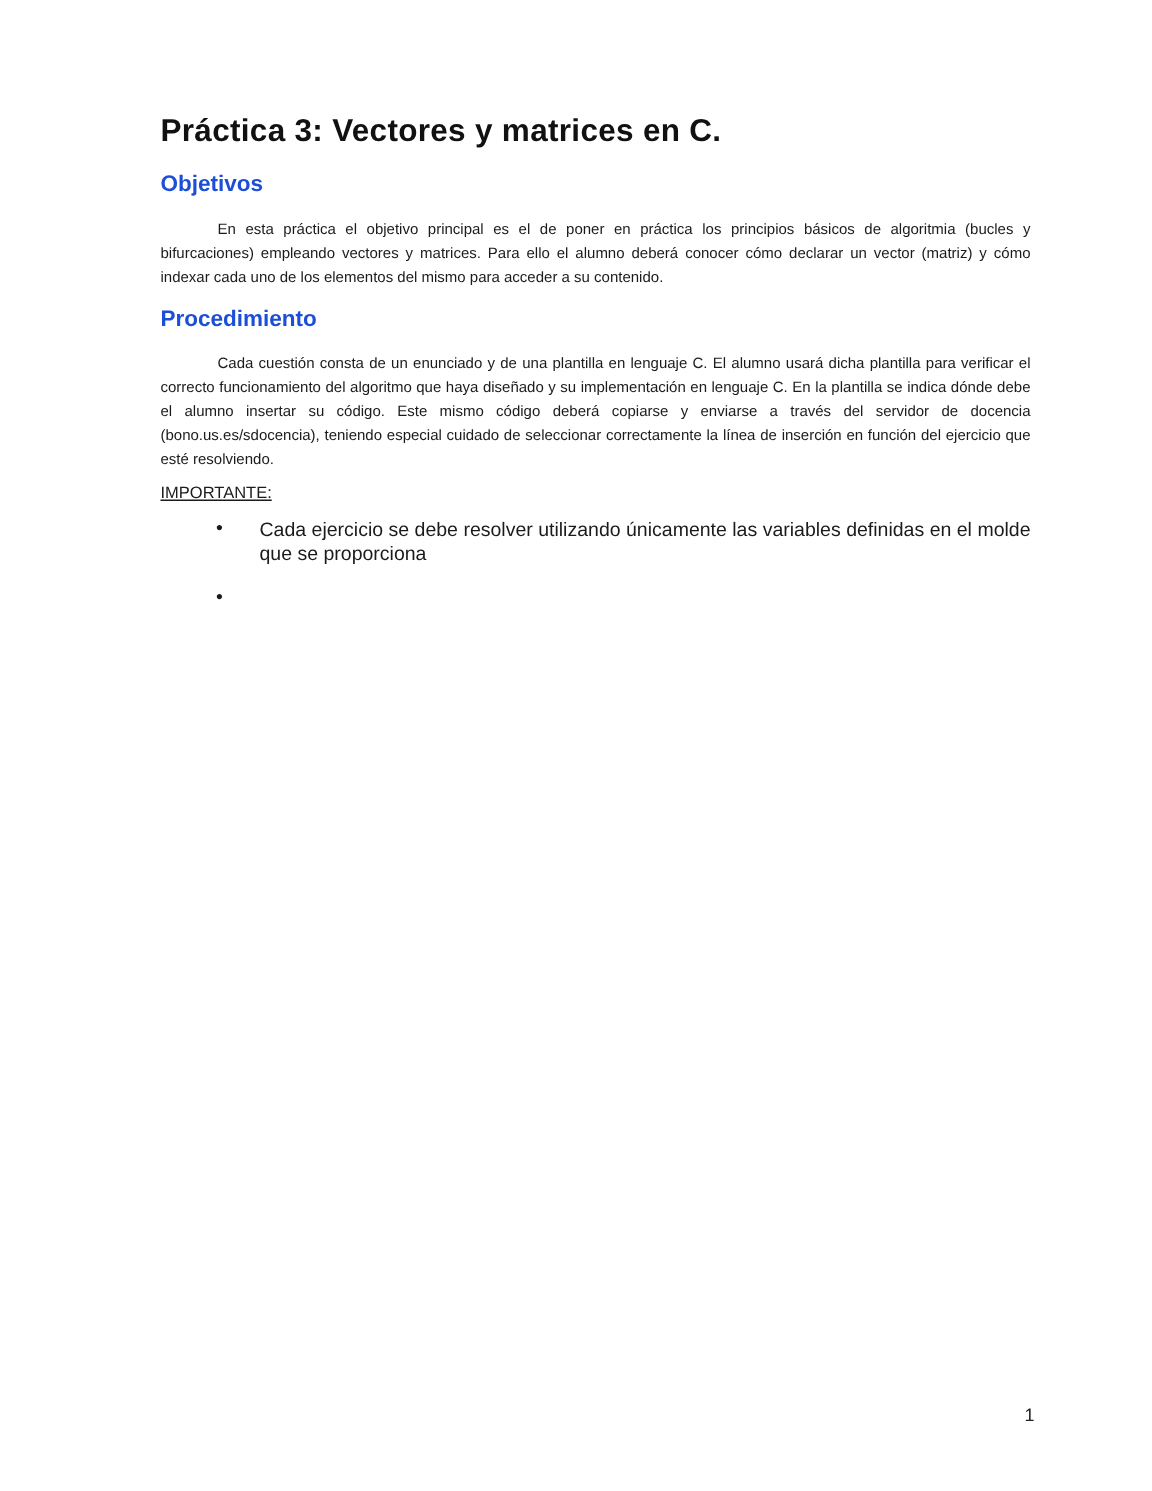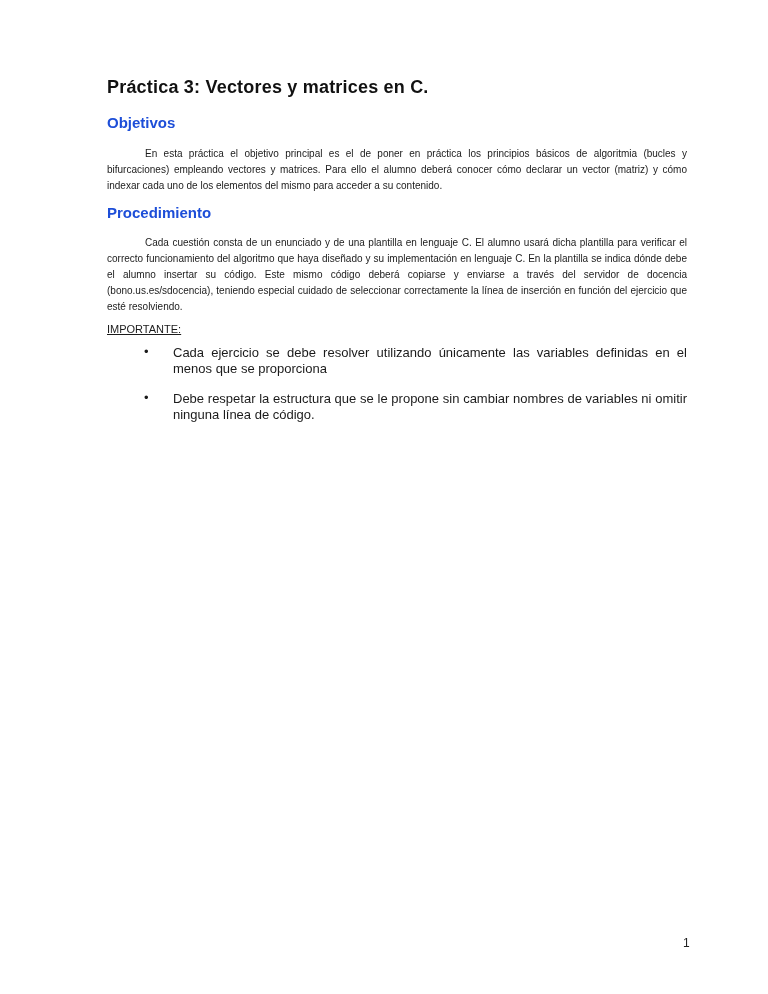--- a/index.html
+++ b/index.html
@@ -17,21 +17,21 @@
     inset: 0;
     background: #ffffff;
   }
   .content {
     position: absolute;
     left: 107px;
     top: 73px;
     width: 580px;
   }
   .doc-title {
-    font-size: 18px;
+    font-size: 21px;
     font-weight: bold;
     line-height: 29px;
     color: #111111;
     letter-spacing: 0.2px;
   }
   h2.section-heading {
     font-size: 15px;
     font-weight: bold;
     line-height: 18px;
     color: #1d4ed8;
@@ -98,24 +98,23 @@
 
     <h2 class="section-heading h-procedimiento">Procedimiento</h2>
 
     <p class="body-par p-procedimiento">Cada cuestión consta de un enunciado y de una plantilla en lenguaje C. El alumno usará dicha plantilla para verificar el correcto funcionamiento del algoritmo que haya diseñado y su implementación en lenguaje C. En la plantilla se indica dónde debe el alumno insertar su código. Este mismo código deberá copiarse y enviarse a través del servidor de docencia (bono.us.es/sdocencia), teniendo especial cuidado de seleccionar correctamente la línea de inserción en función del ejercicio que esté resolviendo.</p>
 
     <span class="importante-label">IMPORTANTE:</span>
 
     <ul class="bullet-list">
       <li class="bullet-item">
         <span class="bullet-dot">•</span>
-        <span>Cada ejercicio se debe resolver utilizando únicamente las variables definidas en el menos que se proporciona</span>
+        <span>Cada ejercicio se debe resolver utilizando únicamente las variables definidas en el molde que se proporciona</span>
       </li>
       <li class="bullet-item">
         <span class="bullet-dot">•</span>
-        <span>Debe respetar la estructura que se le propone sin cambiar nombres de variables ni omitir ninguna línea de código.</span>
       </li>
     </ul>
 
   </div>
 
   <div class="page-number">1</div>
 </div>
 
 </body></html>

